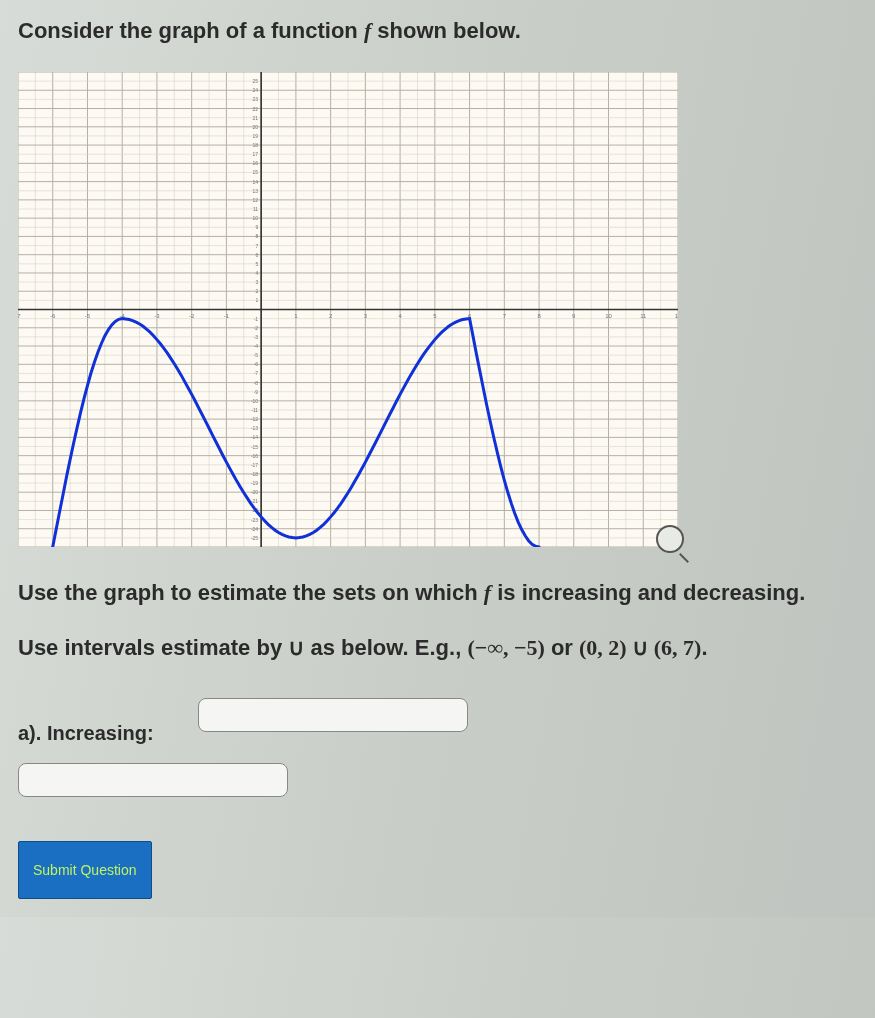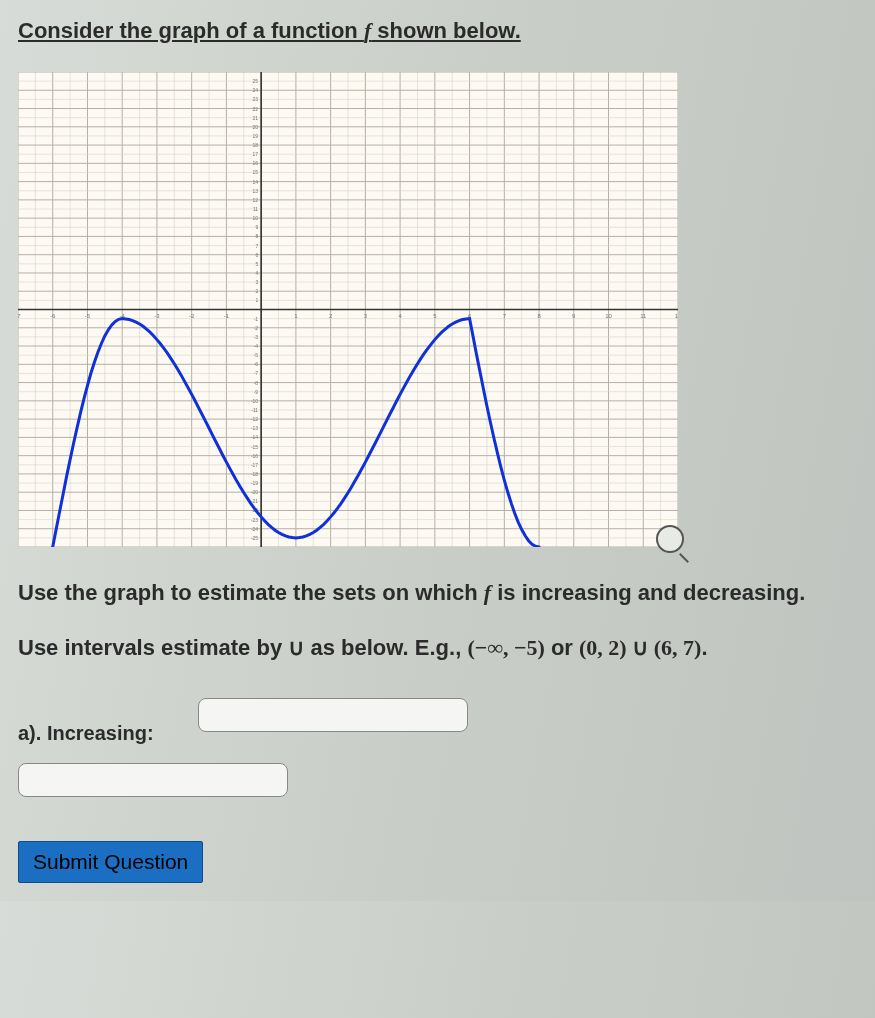--- a/index.html
+++ b/index.html
@@ -9,21 +9,20 @@
     width: 875px;
     font-family: Arial, Helvetica, sans-serif;
     background: linear-gradient(100deg, #d8dcd8 0%, #cacec8 50%, #c0c4c0 100%);
     color: #222;
   }
   .prompt {
     font-size: 22px;
     font-weight: 700;
     color: #2b2b2b;
     margin: 0 0 28px 0;
-    text-decoration: underline;
   }
   .prompt .fvar { font-style: italic; font-family: "Times New Roman", serif; font-weight: 700; }
   .graph-wrap {
     width: 660px;
     height: 475px;
     background: #fdfaf3;
     position: relative;
     margin-bottom: 28px;
   }
   .graph-wrap svg { position: absolute; inset: 0; width: 100%; height: 100%; }
@@ -59,24 +58,24 @@
   .answer-input {
     width: 270px;
     height: 34px;
     border: 1px solid #888;
     border-radius: 8px;
     background: #f5f5f3;
   }
   .submit-btn {
     margin-top: 26px;
     display:inline-block;
-    padding: 8px 14px;
+    padding: 20px 14px;
     background: #1a6fc2;
-    color: #000000;
-    font-size: 21px;
+    color: #bef264;
+    font-size: 14px;
     border: 1px solid #0d4d8a;
     border-radius: 2px;
     cursor:pointer;
   }
 </style>
 </head>
 <body>
 
 
 

